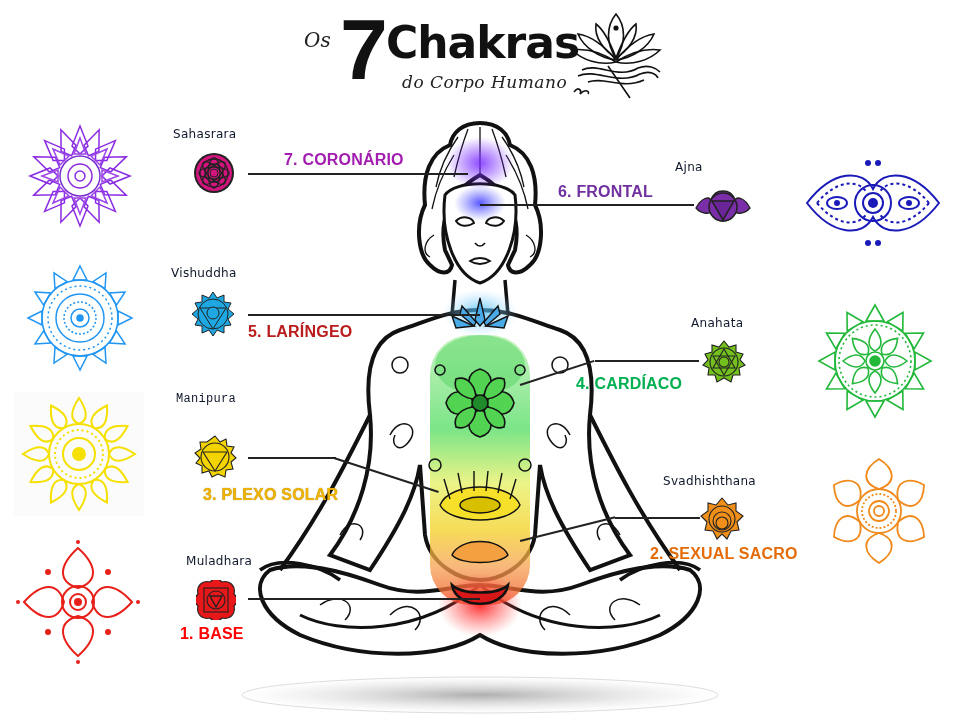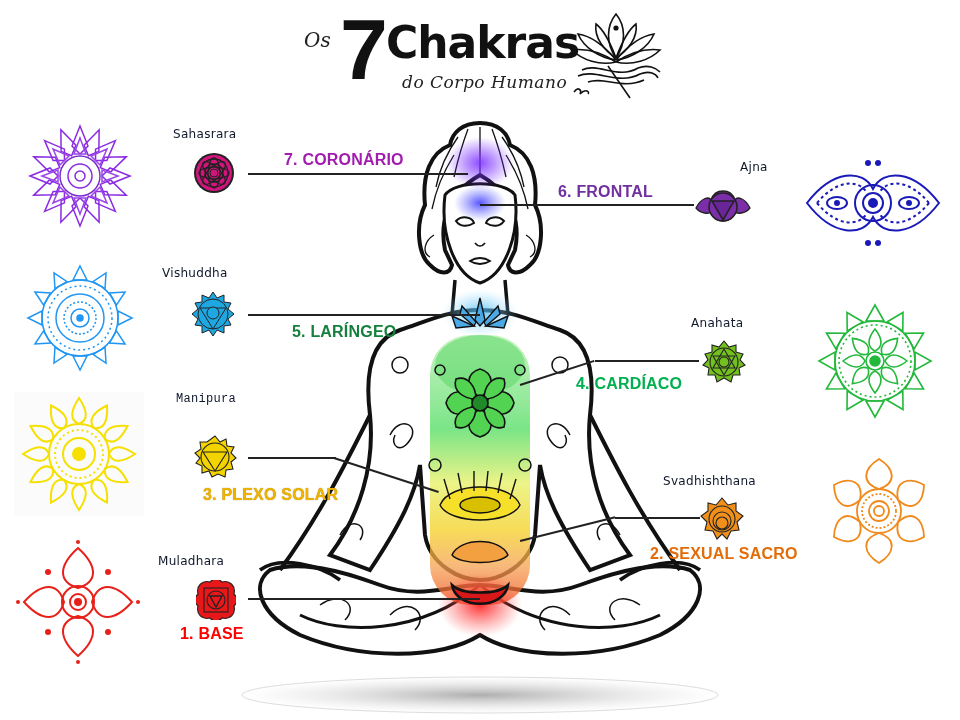--- a/index.html
+++ b/index.html
@@ -374,38 +374,38 @@
       <circle r="9"></circle>
     <ellipse rx="6" ry="15"></ellipse>
       <ellipse rx="6" ry="15" transform="rotate(45)"></ellipse>
       <ellipse rx="6" ry="15" transform="rotate(90)"></ellipse>
       <ellipse rx="6" ry="15" transform="rotate(135)"></ellipse>
   </g>
   <circle r="4" fill="#d4147e" stroke="#222" stroke-width="1"></circle>
 </svg>
 <span class="abs pt-label" style="left: 270px; top: 151px; color: #a21caf; margin-left: 14px;" id="lbl7">7. CORONÁRIO</span>
 
-<span class="abs sanskrit" style="left:740px;top:160px;">Ajna</span>
+<span class="abs sanskrit" style="left:675px;top:160px;">Ajna</span>
 <svg class="symbol" style="left:694px;top:186px;width:58px;height:40px" viewBox="-29 -20 58 40">
   <path d="M-27 2 C-22 -8 -14 -10 -12 -6 C-8 -18 8 -18 12 -6 C14 -10 22 -8 27 2 C22 8 14 8 12 6 C8 18 -8 18 -12 6 C-14 8 -22 8 -27 2 Z" fill="#7a2ea8" stroke="#222" stroke-width="1.3"></path>
   <circle r="14" cy="1" fill="#7a2ea8" stroke="#222" stroke-width="1.5"></circle>
   <path d="M-11 -5 L11 -5 L0 14 Z" fill="#6a2598" stroke="#222" stroke-width="1.5"></path>
 </svg>
 <span class="abs pt-label" style="left: 558px; top: 183px; color: rgb(112, 48, 160); text-align: right;" id="lbl6">6. FRONTAL</span>
 
-<span class="abs sanskrit" style="left:162px;top:266px;">Vishuddha</span>
+<span class="abs sanskrit" style="left:171px;top:266px;">Vishuddha</span>
 <svg class="symbol" style="left:190px;top:291px;width:46px;height:46px" viewBox="-23 -23 46 46">
   <g fill="#1ea7e1" stroke="#222" stroke-width="1">
     <polygon points="0,-22 4,-16 11,-19 11,-12 18,-11 15,-5 21,0 15,5 18,11 11,12 11,19 4,16 0,22 -4,16 -11,19 -11,12 -18,11 -15,5 -21,0 -15,-5 -18,-11 -11,-12 -11,-19 -4,-16"></polygon>
     <circle r="15"></circle>
     <polygon points="-13,-6 13,-6 0,15" fill="#1ea7e1"></polygon>
     <circle r="6" cy="-1"></circle>
   </g>
 </svg>
-<span class="abs pt-label" style="left: 248px; top: 323px; color: #15803d; margin-left: 44px;" id="lbl5">5. LARÍNGEO</span>
+<span class="abs pt-label" style="left: 248px; top: 323px; color: #b91c1c;" id="lbl5">5. LARÍNGEO</span>
 
 <span class="abs sanskrit" style="left:691px;top:316px;">Anahata</span>
 <svg class="symbol" style="left:702px;top:340px;width:44px;height:44px" viewBox="-22 -22 44 44">
   <g fill="#74c01e" stroke="#222" stroke-width="1.1">
     <polygon points="0,-21 5,-15 12,-17 12,-10 19,-8 16,-2 21,3 15,6 16,13 9,13 7,20 0,16 -7,20 -9,13 -16,13 -15,6 -21,3 -16,-2 -19,-8 -12,-10 -12,-17 -5,-15"></polygon>
     <circle r="14"></circle>
     <polygon points="0,-13 11,6 -11,6" fill="none"></polygon>
     <polygon points="0,13 11,-6 -11,-6" fill="none"></polygon>
     <circle r="5"></circle>
   </g>
@@ -426,21 +426,21 @@
 <svg class="symbol" style="left:700px;top:497px;width:44px;height:44px" viewBox="-22 -22 44 44">
   <g fill="#f0901a" stroke="#222" stroke-width="1.1">
     <path d="M0 -21 L6 -14 L14 -16 L14 -8 L21 -3 L15 3 L17 11 L9 12 L5 20 L0 15 L-5 20 L-9 12 L-17 11 L-15 3 L-21 -3 L-14 -8 L-14 -16 L-6 -14 Z"></path>
     <circle r="13"></circle>
     <circle r="9" cy="2" fill="none"></circle>
     <circle r="6" cy="4" fill="none"></circle>
   </g>
 </svg>
 <span class="abs pt-label" style="left: 650px; top: 545px; color: rgb(227, 108, 9);" id="lbl2">2. SEXUAL SACRO</span>
 
-<span class="abs sanskrit" style="left:158px;top:554px;">Muladhara</span>
+<span class="abs sanskrit" style="left:186px;top:554px;">Muladhara</span>
 <svg class="symbol" style="left:196px;top:580px;width:40px;height:40px" viewBox="-20 -20 40 40">
   <g fill="#e8181a" stroke="#222" stroke-width="1.1">
     <path d="M-18 -6 C-20 -14 -14 -20 -6 -18 C-2 -22 2 -22 6 -18 C14 -20 20 -14 18 -6 C22 -2 22 2 18 6 C20 14 14 20 6 18 C2 22 -2 22 -6 18 C-14 20 -20 14 -18 6 C-22 2 -22 -2 -18 -6 Z"></path>
     <rect x="-12" y="-12" width="24" height="24" fill="#e8181a"></rect>
     <circle r="9"></circle>
     <polygon points="-6,-4 6,-4 0,7" fill="none" stroke-width="1.4"></polygon>
   </g>
 </svg>
 <span class="abs pt-label" style="left: 180px; top: 625px; color: rgb(255, 0, 0);" id="lbl1">1. BASE</span>
 

